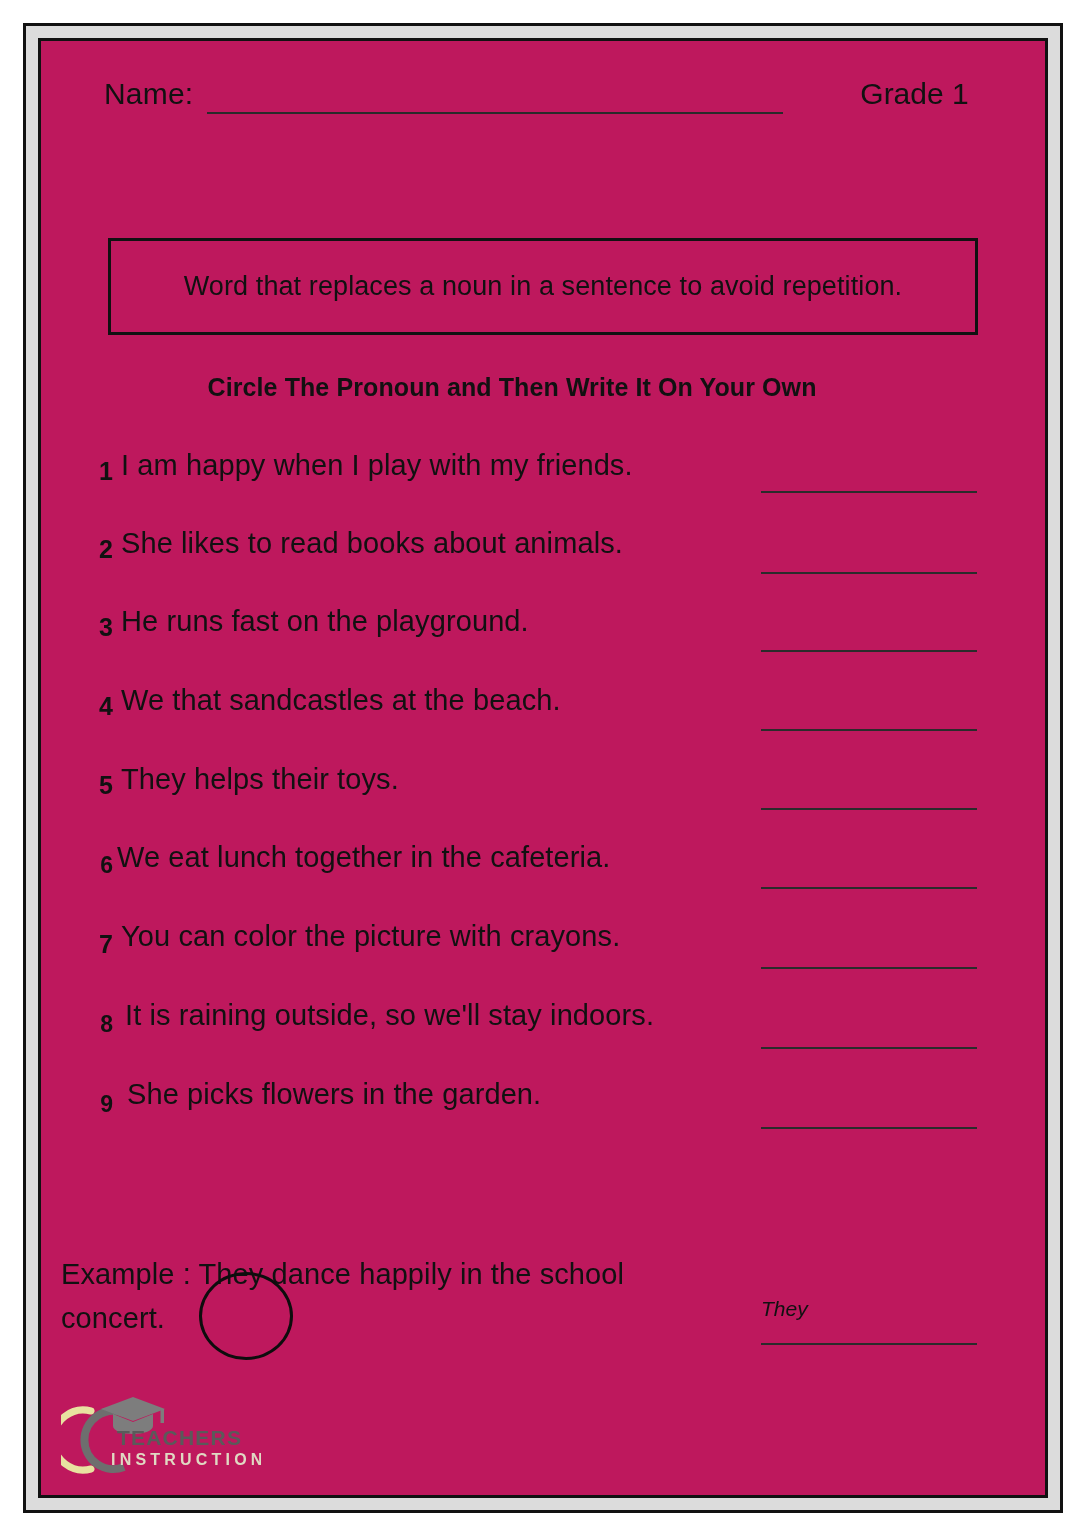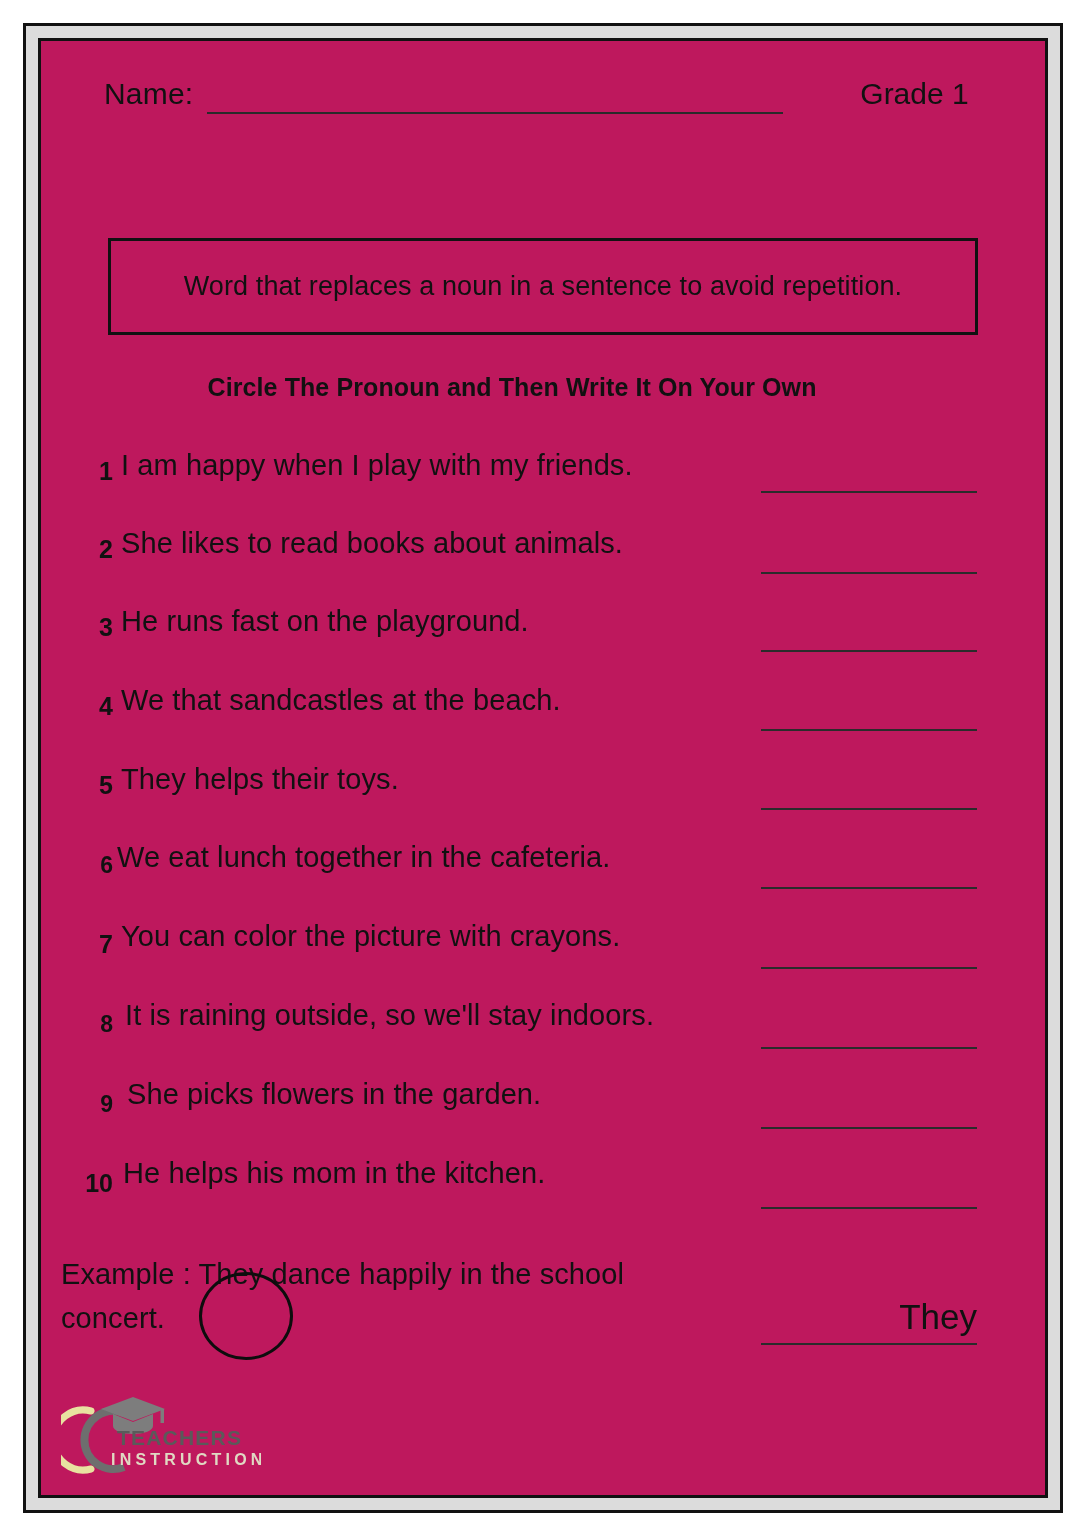--- a/index.html
+++ b/index.html
@@ -226,23 +226,24 @@
     border: 3px solid #0d0d0d;
     border-radius: 50%;
     box-sizing: border-box;
     pointer-events: none;
   }
   .example-answer {
     position: absolute;
     left: 720px;
     top: 48px;
     width: 216px;
-    text-align: right;
-    font-size: 35px;
-    color: #111111;
+    text-align: left;
+    font-size: 21px;
+    color: #111111;
+    font-style: italic;
   }
   .example-line {
     position: absolute;
     left: 720px;
     top: 94px;
     width: 216px;
     height: 0;
     border-bottom: 2px solid #2b2b2b;
   }
 
@@ -328,25 +329,20 @@
         <span class="q-text">It is raining outside, so we'll stay indoors.</span>
         <span class="q-line"></span>
       </div>
 
       <div class="q-row r9">
         <span class="q-num">9</span>
         <span class="q-text">She picks flowers in the garden.</span>
         <span class="q-line"></span>
       </div>
 
-      <div class="q-row r10">
-        <span class="q-num">10</span>
-        <span class="q-text">He helps his mom in the kitchen.</span>
-        <span class="q-line"></span>
-      </div>
 
     </div>
 
     <div class="example">
       <div class="example-text">Example : They dance happily in the school concert.</div>
       <div class="example-circle"></div>
       <div class="example-answer">They</div>
       <div class="example-line"></div>
     </div>
 

